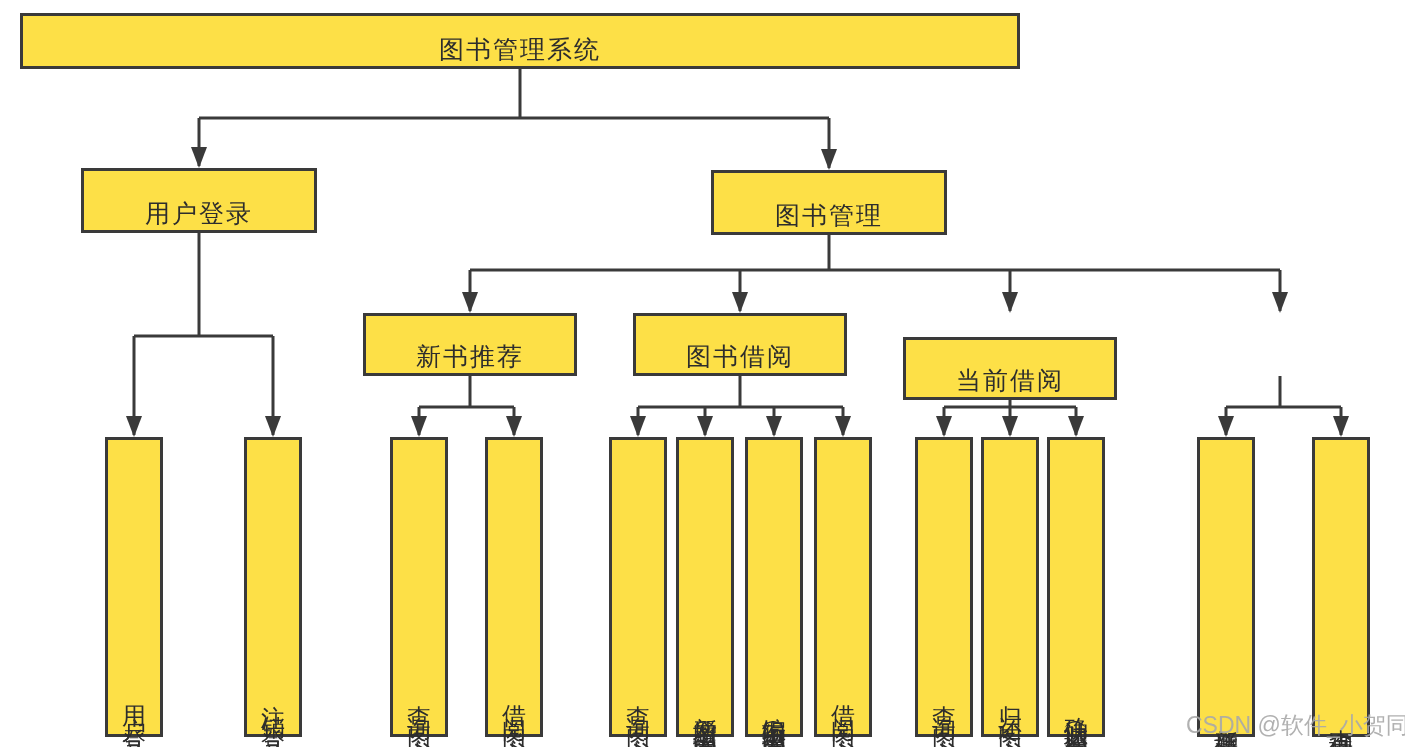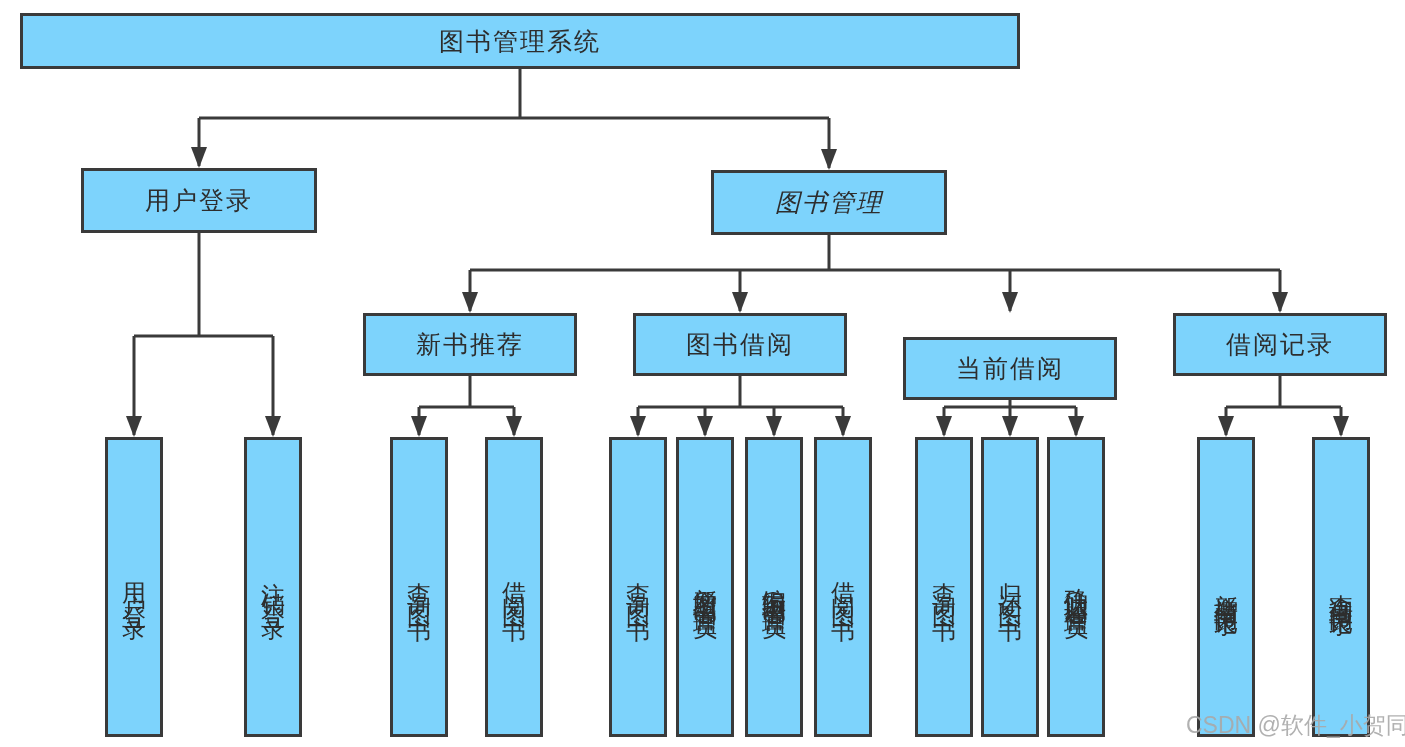--- a/index.html
+++ b/index.html
@@ -17,36 +17,36 @@
   }
   #wires {
     position: absolute;
     left: 0; top: 0;
     width: 1405px; height: 747px;
     z-index: 1;
   }
   .node {
     position: absolute;
     box-sizing: border-box;
-    background: #7dd3fc;
+    background: #fde047;
     border: 3px solid #3a3a3a;
     display: flex;
-    align-items: center;
+    align-items: flex-end;
     justify-content: center;
     color: #2d2d2d;
     z-index: 2;
   }
   .hlabel {
     font-size: 25px;
     letter-spacing: 2px;
     white-space: nowrap;
   }
   .root-box   { left: 20px;  top: 13px;  width: 1000px; height: 56px; }
   .l2-a       { left: 81px;  top: 168px; width: 236px;  height: 65px; }
-  .l2-b       { left: 711px; top: 170px; width: 236px;  height: 65px; font-style: italic; }
+  .l2-b       { left: 711px; top: 170px; width: 236px;  height: 65px; }
   .l3-a       { left: 363px; top: 313px; width: 214px;  height: 63px; }
   .l3-b       { left: 633px; top: 313px; width: 214px;  height: 63px; }
   .l3-c       { left: 903px; top: 313px; width: 214px;  height: 63px; margin-top: 24px; }
   .l3-d       { left: 1173px;top: 313px; width: 214px;  height: 63px; }
   .leaf {
     top: 437px;
     width: 58px;
     height: 300px;
   }
   .vlabel {
@@ -142,23 +142,20 @@
 
   <div class="node l3-b">
     <span class="hlabel">图书借阅</span>
   </div>
   <div class="node l3-a">
     <span class="hlabel">新书推荐</span>
   </div>
   <div class="node l3-c">
     <span class="hlabel">当前借阅</span>
   </div>
-  <div class="node l3-d">
-    <span class="hlabel">借阅记录</span>
-  </div>
 
   <div class="node leaf leaf-1">
     <span class="vlabel">用户登录</span>
   </div>
   <div class="node leaf leaf-2">
     <span class="vlabel">注销登录</span>
   </div>
   <div class="node leaf leaf-3">
     <span class="vlabel">查询图书</span>
   </div>

